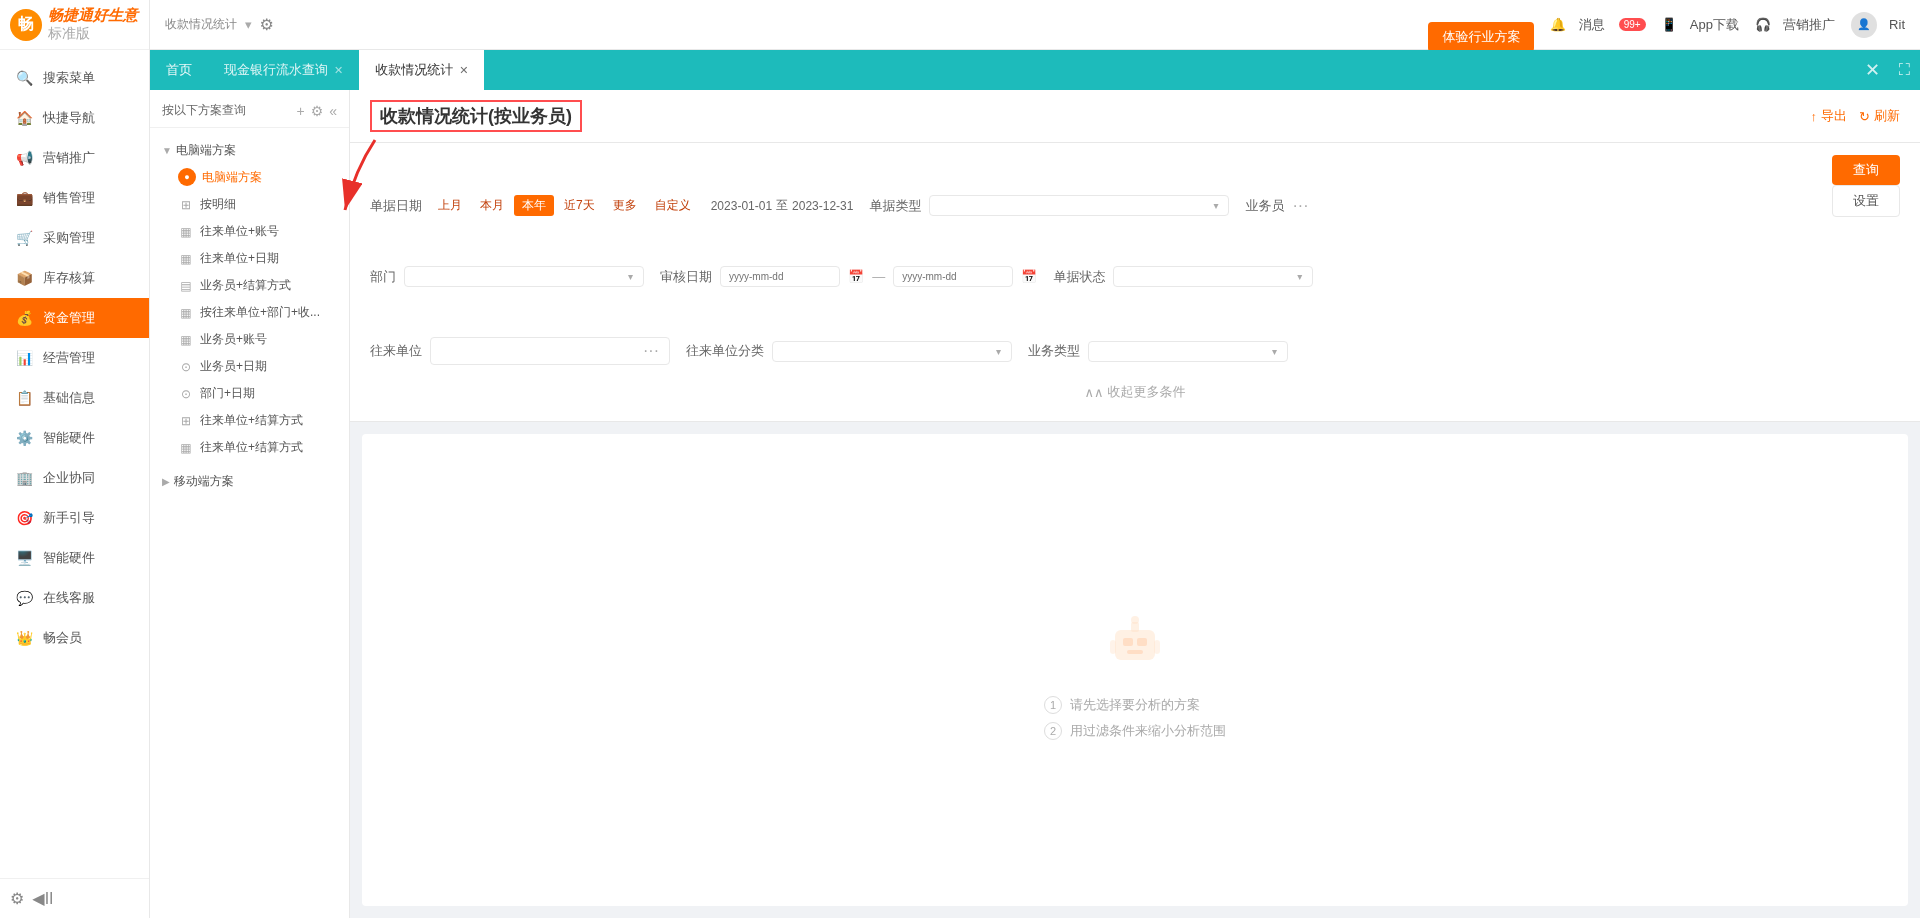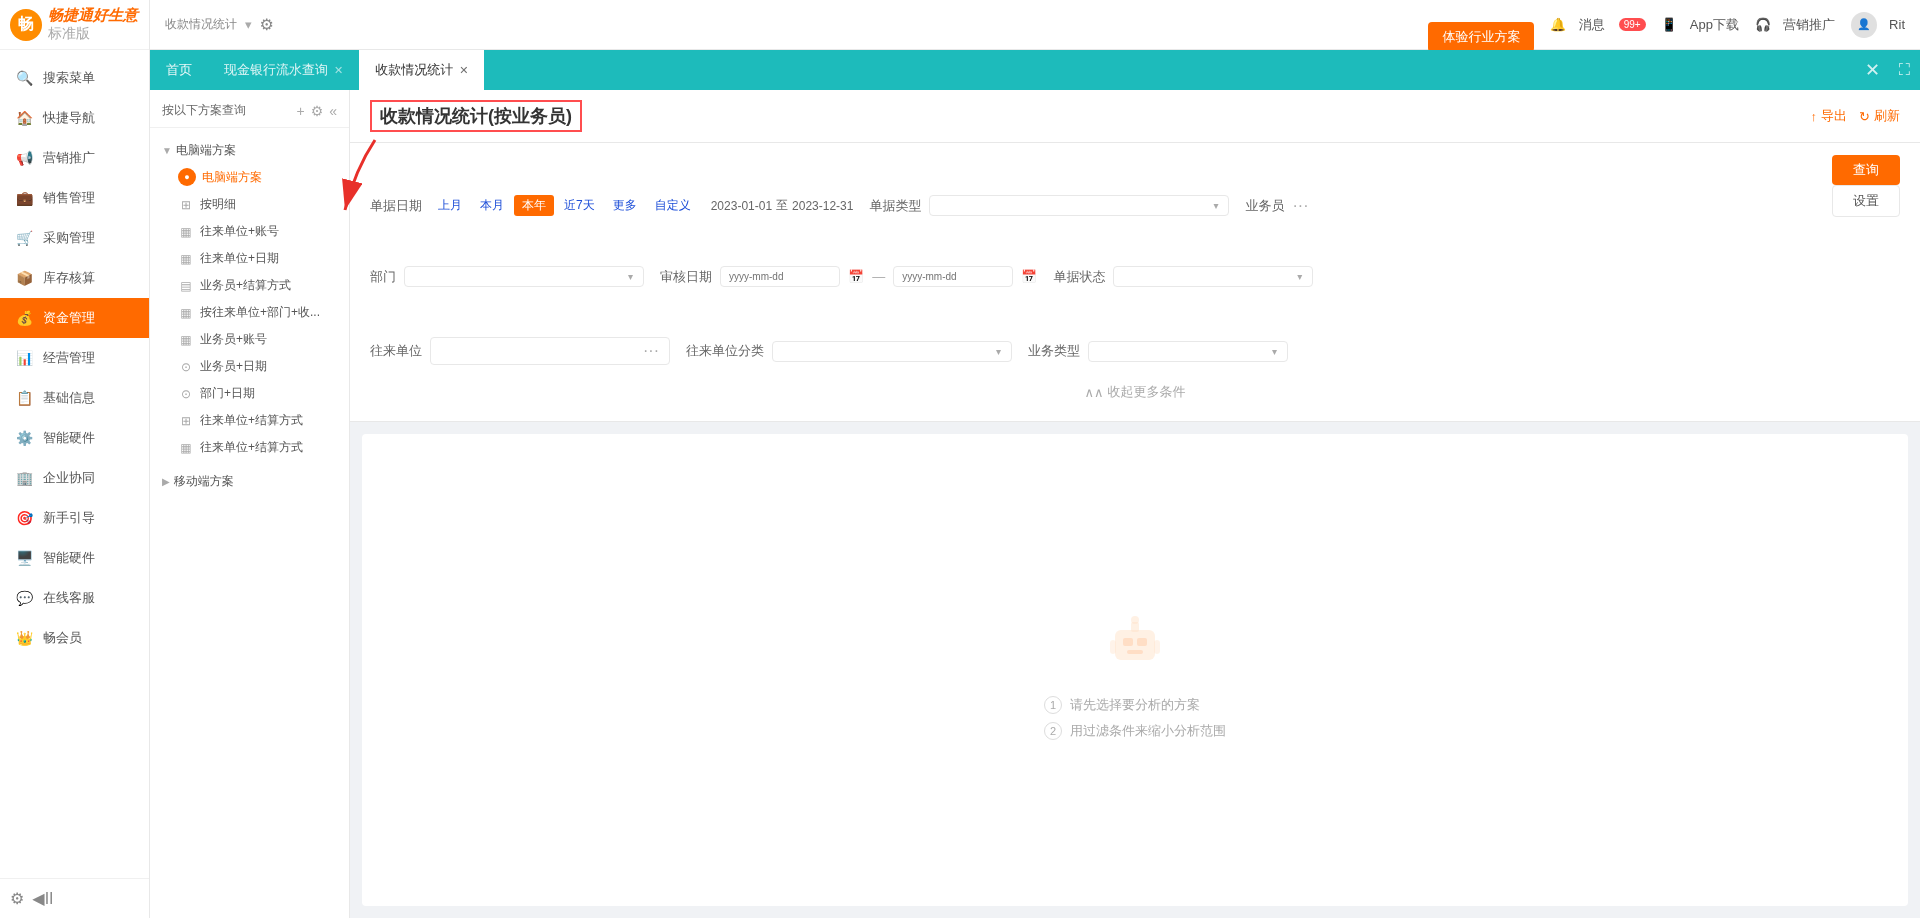--- a/index.html
+++ b/index.html
@@ -62,21 +62,21 @@
     .page-title { font-size: 18px; font-weight: bold; color: #333; border: 2px solid #ff4d4f; padding: 2px 8px; display: inline-block; }
     .page-header-actions { display: flex; gap: 12px; align-items: center; }
     .action-btn { display: flex; align-items: center; gap: 4px; color: #ff6a00; cursor: pointer; font-size: 13px; background: none; border: none; }
 
     
     .filter-area { background: #fff; padding: 12px 20px; border-bottom: 1px solid #e8e8e8; }
     .filter-row { display: flex; align-items: center; gap: 16px; margin-bottom: 10px; flex-wrap: wrap; }
     .filter-item { display: flex; align-items: center; gap: 8px; margin-top: 40px; }
     .filter-label { color: #666; font-size: 13px; white-space: nowrap; }
     .date-tabs { display: flex; gap: 2px; align-items: center; }
-    .date-tab { padding: 2px 8px; font-size: 12px; cursor: pointer; color: #1d4ed8; border-radius: 2px; }
+    .date-tab { padding: 2px 8px; font-size: 12px; cursor: pointer; color: #c2410c; border-radius: 2px; }
     .date-tab.active { background: #ff6a00; color: #fff; border-radius: 3px; }
     .date-range { display: flex; align-items: center; gap: 4px; color: #666; font-size: 12px; margin-left: 4px; }
     .filter-select { display: flex; align-items: center; gap: 4px; border: 1px solid #e8e8e8; border-radius: 4px; padding: 4px 10px; min-width: 160px; cursor: pointer; background: #fff; }
     .filter-select-wide { min-width: 300px; }
     .select-arrow { color: #aaa; font-size: 10px; margin-left: auto; }
     .filter-input { border: 1px solid #e8e8e8; border-radius: 4px; padding: 4px 8px; color: #aaa; font-size: 10px; min-width: 120px; }
     .filter-dash { color: #aaa; }
     .filter-calendar { color: #aaa; cursor: pointer; }
     .filter-dots { color: #aaa; cursor: pointer; font-size: 16px; }
     .collapse-bar { display: flex; justify-content: center; padding: 8px 0; cursor: pointer; color: #aaa; font-size: 13px; gap: 4px; align-items: center; }

